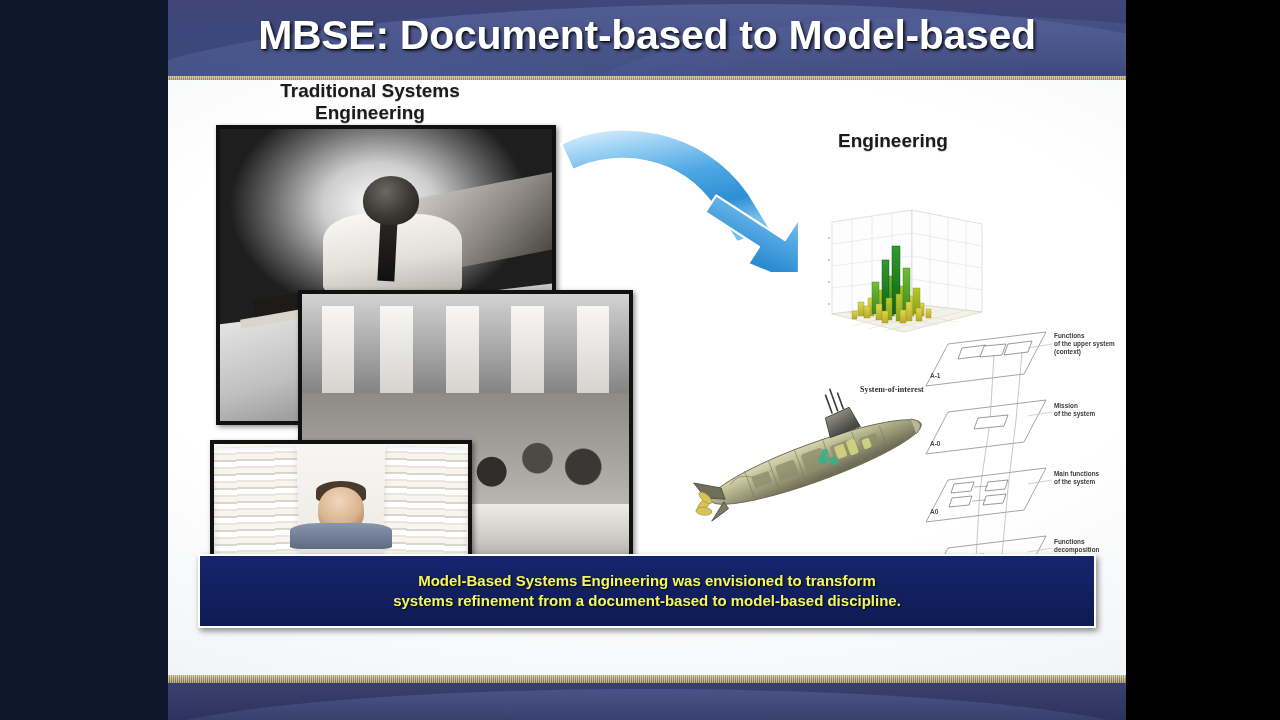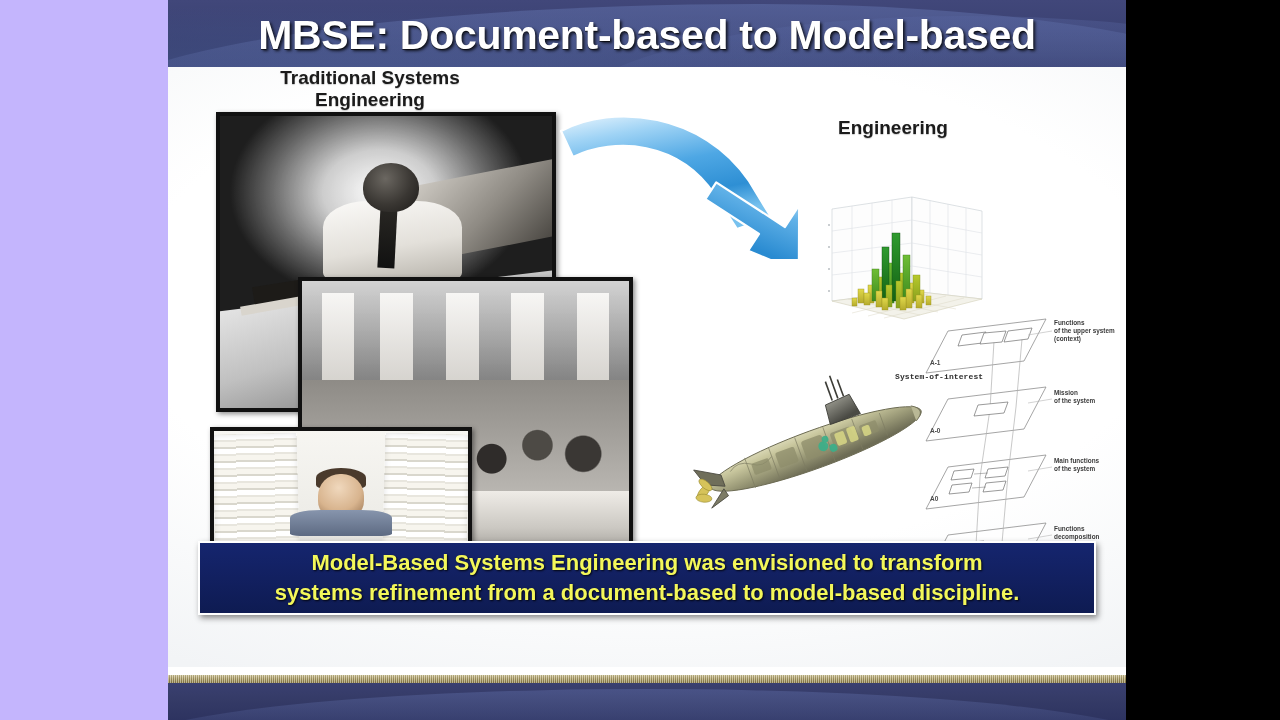--- a/index.html
+++ b/index.html
@@ -3,21 +3,21 @@
 <meta charset="utf-8">
 <style>
   * { box-sizing: border-box; margin: 0; padding: 0; }
   html, body {
     width: 1280px; height: 720px;
     background: #000;
     font-family: "Liberation Sans", sans-serif;
     overflow: hidden;
   }
 
-  #stage { position: relative; width: 1080px; height: 720px; background: #c4b5fd; }
+  #stage { position: relative; width: 1080px; height: 720px; background: #0f172a; }
 
   
   #slide {
     position: absolute;
     left: 168px; top: 0px;
     width: 958px; height: 720px;
     background: #ffffff;
     overflow: hidden;
   }
 
@@ -48,21 +48,21 @@
   #slide-title {
     position: absolute; left: 0; right: 0; top: 12px;
     text-align: center;
     font-size: 41px; font-weight: bold; color: #ffffff;
     letter-spacing: -.3px;
     text-shadow: 2px 2px 3px rgba(0,0,0,.75), 0 1px 0 rgba(0,0,0,.6);
   }
 
   
   #body-area {
-    position: absolute; left: 0; top: 67px; width: 100%; height: 600px;
+    position: absolute; left: 0; top: 80px; width: 100%; height: 600px;
     background:
       radial-gradient(90% 70% at 50% 40%, #ffffff 0%, #ffffff 60%, #f2f4f6 100%);
   }
 
   
   #footer-rule {
     position: absolute; left: 0; bottom: 37px; width: 100%; height: 8px;
     background:
       repeating-linear-gradient(90deg, rgba(255,255,255,.38) 0 1px, rgba(0,0,0,.12) 1px 2px),
       linear-gradient(180deg, #cfc393 0%, #ab9c62 48%, #8e8049 100%);
@@ -217,39 +217,38 @@
 
   
   #submarine { position: absolute; left: 520px; top: 295px; width: 250px; height: 160px; }
 
   
   #layer-diagram { position: absolute; left: 748px; top: 228px; width: 205px; height: 285px; }
 
   .sub-label {
     position: absolute;
     font-size: 7px; font-weight: bold; color: #3d3d3d;
-    font-family: Liberation Mono, monospace;
+    font-family: Liberation Serif, serif;
     letter-spacing: .1px;
-    margin-left: 35px;
   }
   #soi-label { left: 692px; top: 305px; font-size: 8px; color: #2e2e2e; }
 
   
   #caption {
     position: absolute; left: 30px; bottom: 52px;
     width: 898px; height: 74px;
     background: linear-gradient(180deg, #15256e 0%, #122060 50%, #0e1b52 100%);
     border: 2px solid #ffffff;
     box-shadow: 2px 3px 6px rgba(0,0,0,.45);
     display: flex; flex-direction: column;
     align-items: center; justify-content: center;
     padding: 2px 12px;
   }
   #caption .line {
-    color: #f3f75a; font-size: 22px; font-weight: bold;
+    color: #f3f75a; font-size: 15px; font-weight: bold;
     line-height: 1.35; text-align: center; white-space: nowrap;
     text-shadow: 1px 1px 2px rgba(0,0,0,.85);
   }
 </style>
 </head>
 <body>
 
 <div id="stage">
 
   <div id="slide">

